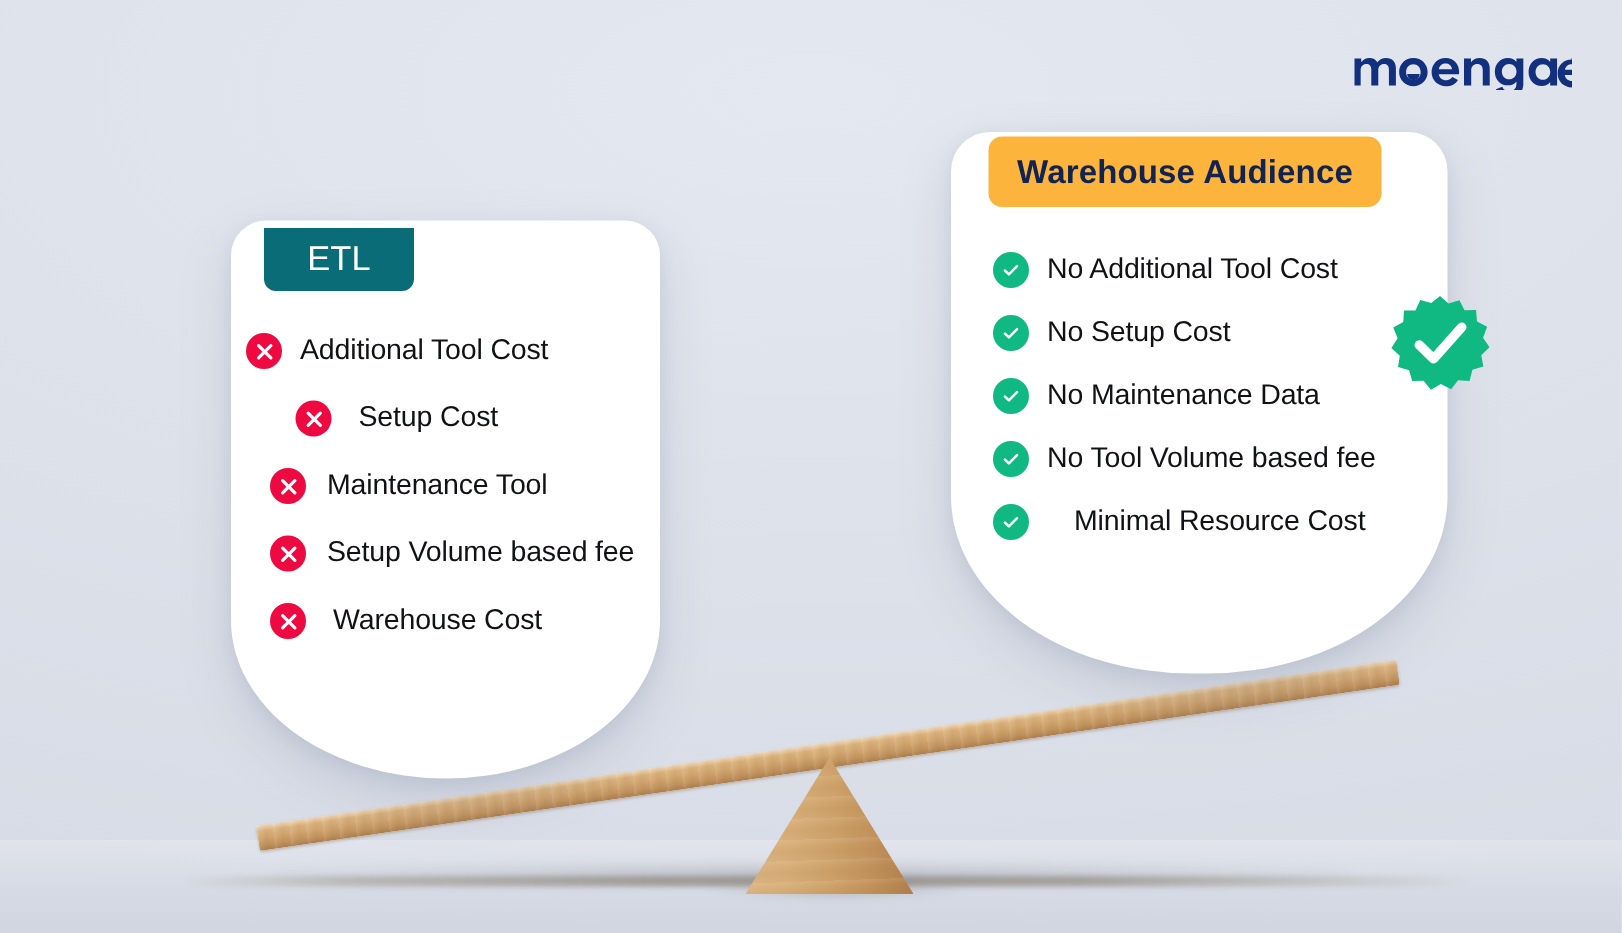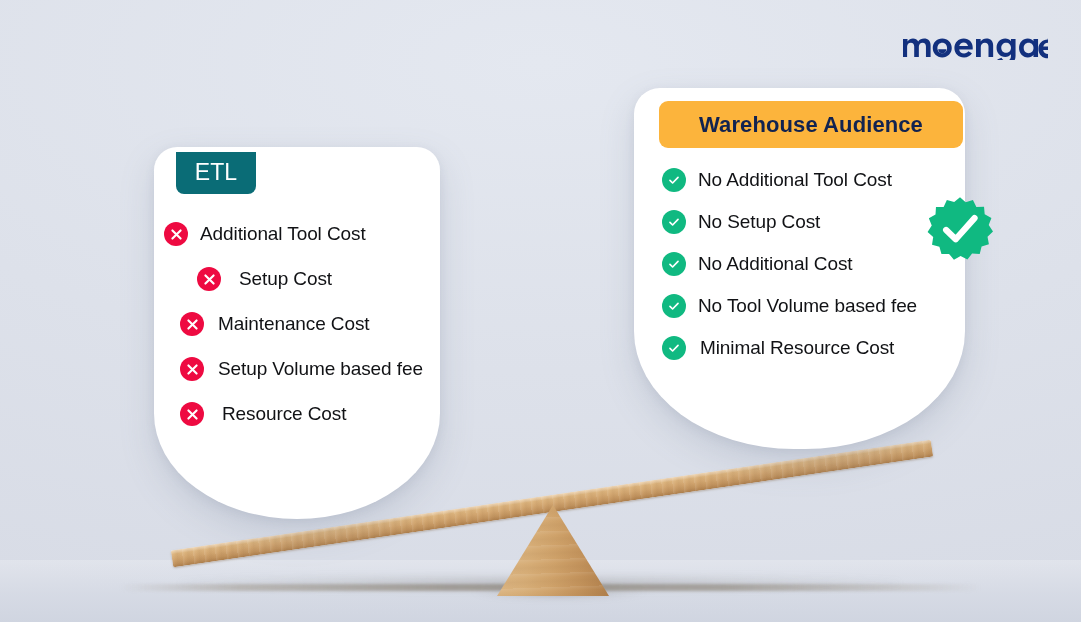--- a/index.html
+++ b/index.html
@@ -168,34 +168,34 @@
     align-items: center;
     justify-content: center;
     font-weight: 700;
     letter-spacing: 0.1px;
     white-space: nowrap;
   }
 
   #badge-etl {
     left: 176px;
     top: 152px;
-    width: 80px;
+    width: 100px;
     height: 42px;
     background: #0a6c76;
     color: #ffffff;
     border-radius: 0 0 8px 8px;
     font-size: 23px;
     font-weight: 400;
     padding-bottom: 1px;
   }
 
   #badge-wh {
     left: 659px;
-    top: 101px;
-    width: 304px;
+    top: 91px;
+    width: 262px;
     height: 47px;
     background: #fcb43c;
     color: #112350;
     border-radius: 9px;
     font-size: 22px;
     font-weight: 700;
   }
 
   
   .list { position: absolute; }
@@ -302,39 +302,39 @@
       </span>
       <span class="label" style="margin-left:6px;">Setup Cost</span>
     </div>
 
     <div class="row" style="left:180px; top:312px;">
       <span class="ic ic-x">
         <svg width="13" height="13" viewBox="0 0 14 14">
             <path d="M2.6 2.6l8.8 8.8M11.4 2.6l-8.8 8.8" stroke="#fff" stroke-width="2.3" stroke-linecap="round"></path>
           </svg>
       </span>
-      <span class="label" style="margin-left:2px;">Maintenance Cost</span>
+      <span class="label" style="margin-left:2px;">Maintenance Tool</span>
     </div>
 
     <div class="row" style="left:180px; top:357px;">
       <span class="ic ic-x">
         <svg width="13" height="13" viewBox="0 0 14 14">
             <path d="M2.6 2.6l8.8 8.8M11.4 2.6l-8.8 8.8" stroke="#fff" stroke-width="2.3" stroke-linecap="round"></path>
           </svg>
       </span>
       <span class="label" style="margin-left:2px;">Setup Volume based fee</span>
     </div>
 
     <div class="row" style="left:180px; top:402px;">
       <span class="ic ic-x">
         <svg width="13" height="13" viewBox="0 0 14 14">
             <path d="M2.6 2.6l8.8 8.8M11.4 2.6l-8.8 8.8" stroke="#fff" stroke-width="2.3" stroke-linecap="round"></path>
           </svg>
       </span>
-      <span class="label" style="margin-left:6px;">Resource Cost</span>
+      <span class="label" style="margin-left:6px;">Warehouse Cost</span>
     </div>
 
   </div>
 
   <div id="card-wh" class="card"></div>
 
   <div id="badge-wh" class="badge">Warehouse Audience</div>
 
   <div class="list" id="list-wh">
 
@@ -355,39 +355,39 @@
       </span>
       <span class="label">No Setup Cost</span>
     </div>
 
     <div class="row" style="left:662px; top:252px;">
       <span class="ic ic-check">
         <svg width="14" height="14" viewBox="0 0 16 16">
             <path d="M3.4 8.4l3 3 6.2-6.4" fill="none" stroke="#fff" stroke-width="1.9" stroke-linecap="round" stroke-linejoin="round"></path>
           </svg>
       </span>
-      <span class="label">No Additional Cost</span>
+      <span class="label">No Maintenance Data</span>
     </div>
 
     <div class="row" style="left:662px; top:294px;">
       <span class="ic ic-check">
         <svg width="14" height="14" viewBox="0 0 16 16">
             <path d="M3.4 8.4l3 3 6.2-6.4" fill="none" stroke="#fff" stroke-width="1.9" stroke-linecap="round" stroke-linejoin="round"></path>
           </svg>
       </span>
       <span class="label">No Tool Volume based fee</span>
     </div>
 
     <div class="row" style="left:662px; top:336px;">
       <span class="ic ic-check">
         <svg width="14" height="14" viewBox="0 0 16 16">
             <path d="M3.4 8.4l3 3 6.2-6.4" fill="none" stroke="#fff" stroke-width="1.9" stroke-linecap="round" stroke-linejoin="round"></path>
           </svg>
       </span>
-      <span class="label" style="margin-left:2px;">Minimal Resource Cost</span>
+      <span class="label" style="margin-left:18px;">Minimal Resource Cost</span>
     </div>
 
   </div>
 
   <div id="verified">
     <svg viewBox="0 0 100 100">
       <g fill="#10b981">
         <path d="M50 2 L58.6 9.6 L69.6 6.2 L74.8 16.5 L86.4 16.2 L87.4 27.8 L97.6 33.2 L93.5 44.1 L100 53.7 L91.7 61.8 L93.8 73.2 L82.7 76.6 L79.9 87.8 L68.3 87.2 L61.2 96.3 L50.9 91 L40.8 96.6 L33.4 87.7 L21.9 88 L18.8 76.9 L7.6 73.8 L9.4 62.3 L0.9 54.5 L7.2 44.7 L2.8 33.9 L12.9 28.2 L13.6 16.6 L25.2 16.6 L30.1 6.1 L41.2 9.2 Z"></path>
       </g>
       <path d="M29 51.5 L43.5 65.5 L72 33.5" fill="none" stroke="#ffffff" stroke-width="9.5" stroke-linecap="round" stroke-linejoin="round"></path>

